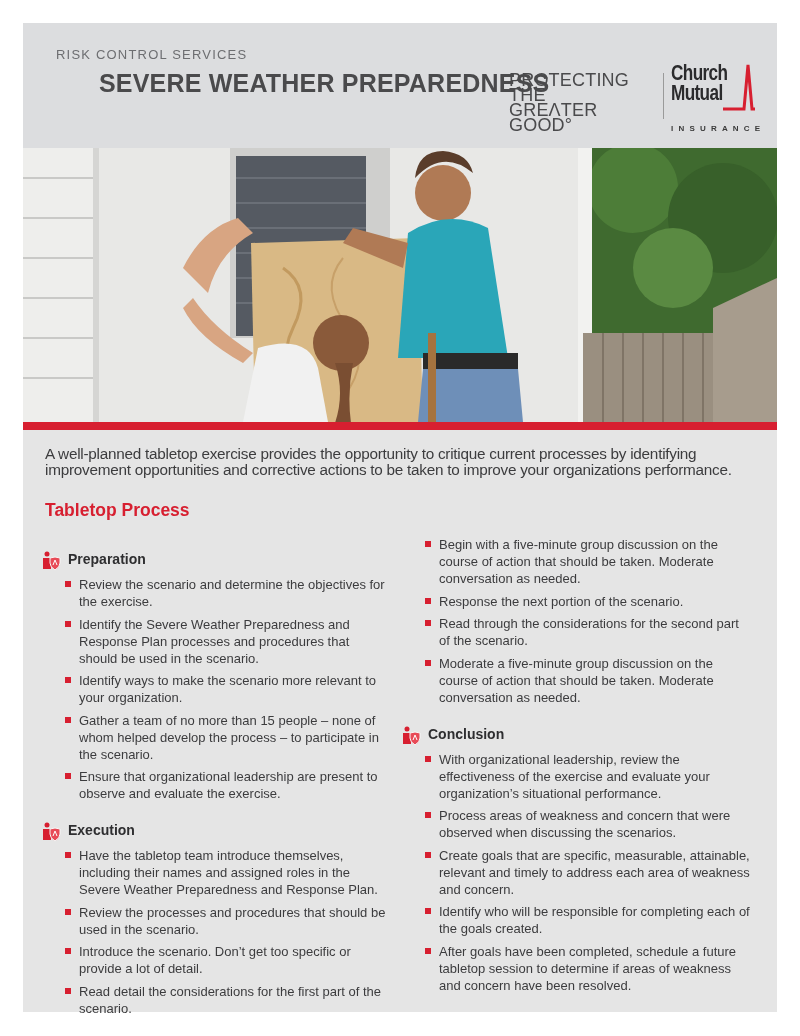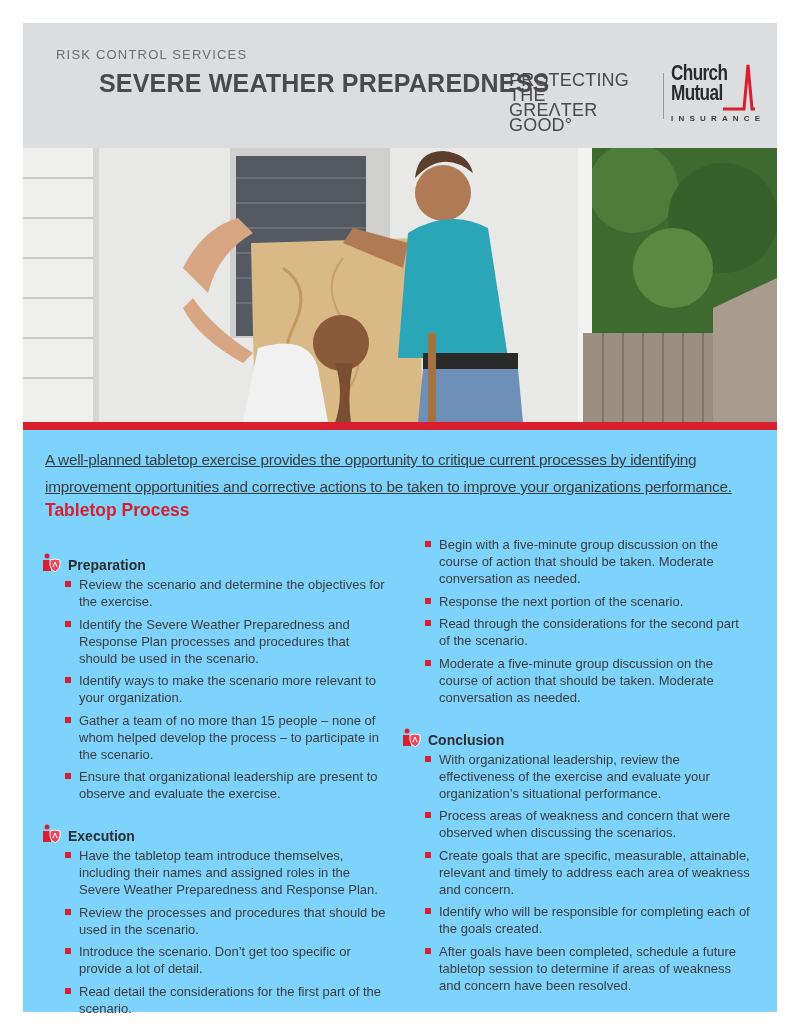--- a/index.html
+++ b/index.html
@@ -1,47 +1,47 @@
 <!DOCTYPE html>
 <html><head>
 <meta charset="utf-8">
 <style>
   * { box-sizing: border-box; margin: 0; padding: 0; }
   html, body { width: 800px; height: 1036px; background: #ffffff; overflow: hidden; }
   body { font-family: "Liberation Sans", sans-serif; color: #3a3a3a; position: relative; }
 
-  .card { position: absolute; left: 23px; top: 23px; width: 754px; height: 989px; background: #7dd3fc; }
+  .card { position: absolute; left: 23px; top: 23px; width: 754px; height: 989px; background: #e5e5e5; }
 
   
   .header { position: absolute; left: 0; top: 0; width: 754px; height: 125px; background: #dcdddf; }
   .eyebrow { position: absolute; left: 33px; top: 24px; font-size: 13px; letter-spacing: 1.2px; color: #6d6e71; }
   .title1 { position: absolute; left: 32px; top: 46px; font-size: 25px; font-weight: bold; color: #4a4a4c; letter-spacing: 0.2px; margin-left: 44px; }
   .title2 { position: absolute; left: 32px; top: 74px; font-size: 22.5px; font-weight: bold; color: #d71f30; letter-spacing: 0.2px; }
 
   .logo { position: absolute; left: 540px; top: 40px; width: 200px; height: 66px; }
   .tagline { position: absolute; right: 134px; top: 10px; text-align: left; font-size: 18px; line-height: 15px; color: #4a4a4c; letter-spacing: 0.2px; }
   .logo-divider { position: absolute; left: 100px; top: 10px; width: 1px; height: 46px; background: #9a9a9a; }
   .brand { position: absolute; left: 108px; top: 0px; font-size: 22px; line-height: 20px; font-weight: bold; color: #2b2b2d; letter-spacing: -0.8px; transform: scaleX(0.78); transform-origin: left top; }
-  .brand-sub { position: absolute; left: 108px; top: 51px; font-size: 8px; letter-spacing: 5.2px; color: #3a3a3a; font-weight: bold; }
+  .brand-sub { position: absolute; left: 108px; top: 61px; font-size: 8px; letter-spacing: 5.2px; color: #3a3a3a; font-weight: bold; }
   .spire { position: absolute; left: 160px; top: 0; width: 32px; height: 50px; }
 
   
   .hero { position: absolute; left: 0; top: 125px; width: 754px; height: 274px; overflow: hidden; background: #d9d6cf; }
   .redbar { position: absolute; left: 0; top: 399px; width: 754px; height: 8px; background: #d71f30; }
 
   
-  .intro { position: absolute; left: 22px; top: 423px; width: 720px; font-size: 15.3px; line-height: 27px; color: #3c3c3e; letter-spacing: -0.25px; text-decoration: underline; }
+  .intro { position: absolute; left: 22px; top: 423px; width: 720px; font-size: 15.3px; line-height: 16px; color: #3c3c3e; letter-spacing: -0.25px; }
   .section-title { position: absolute; left: 22px; top: 477px; font-size: 17.5px; font-weight: bold; color: #d71f30; }
 
   .col { position: absolute; }
   .col-left { left: 18px; top: 508px; width: 350px; }
   .col-right { left: 378px; top: 493px; width: 350px; }
 
   .group { margin-bottom: 9px; margin-top: 20px; }
-  .group-head { display: flex; align-items: flex-end; height: 22px; margin-bottom: 3px; }
+  .group-head { display: flex; align-items: flex-start; height: 22px; margin-bottom: 3px; }
   .group-icon { width: 20px; height: 20px; margin-right: 7px; }
   .group-title { font-size: 14px; font-weight: bold; color: #2e2e30; }
 
   ul.items { list-style: none; padding-left: 24px; }
   ul.items li { position: relative; padding-left: 14px; font-size: 13px; line-height: 17px; color: #3c3c3e; margin-bottom: 5.5px; }
   ul.items li::before { content: ""; position: absolute; left: 0; top: 5px; width: 6px; height: 6px; background: #d71f30; }
 </style>
 </head>
 <body>
 

